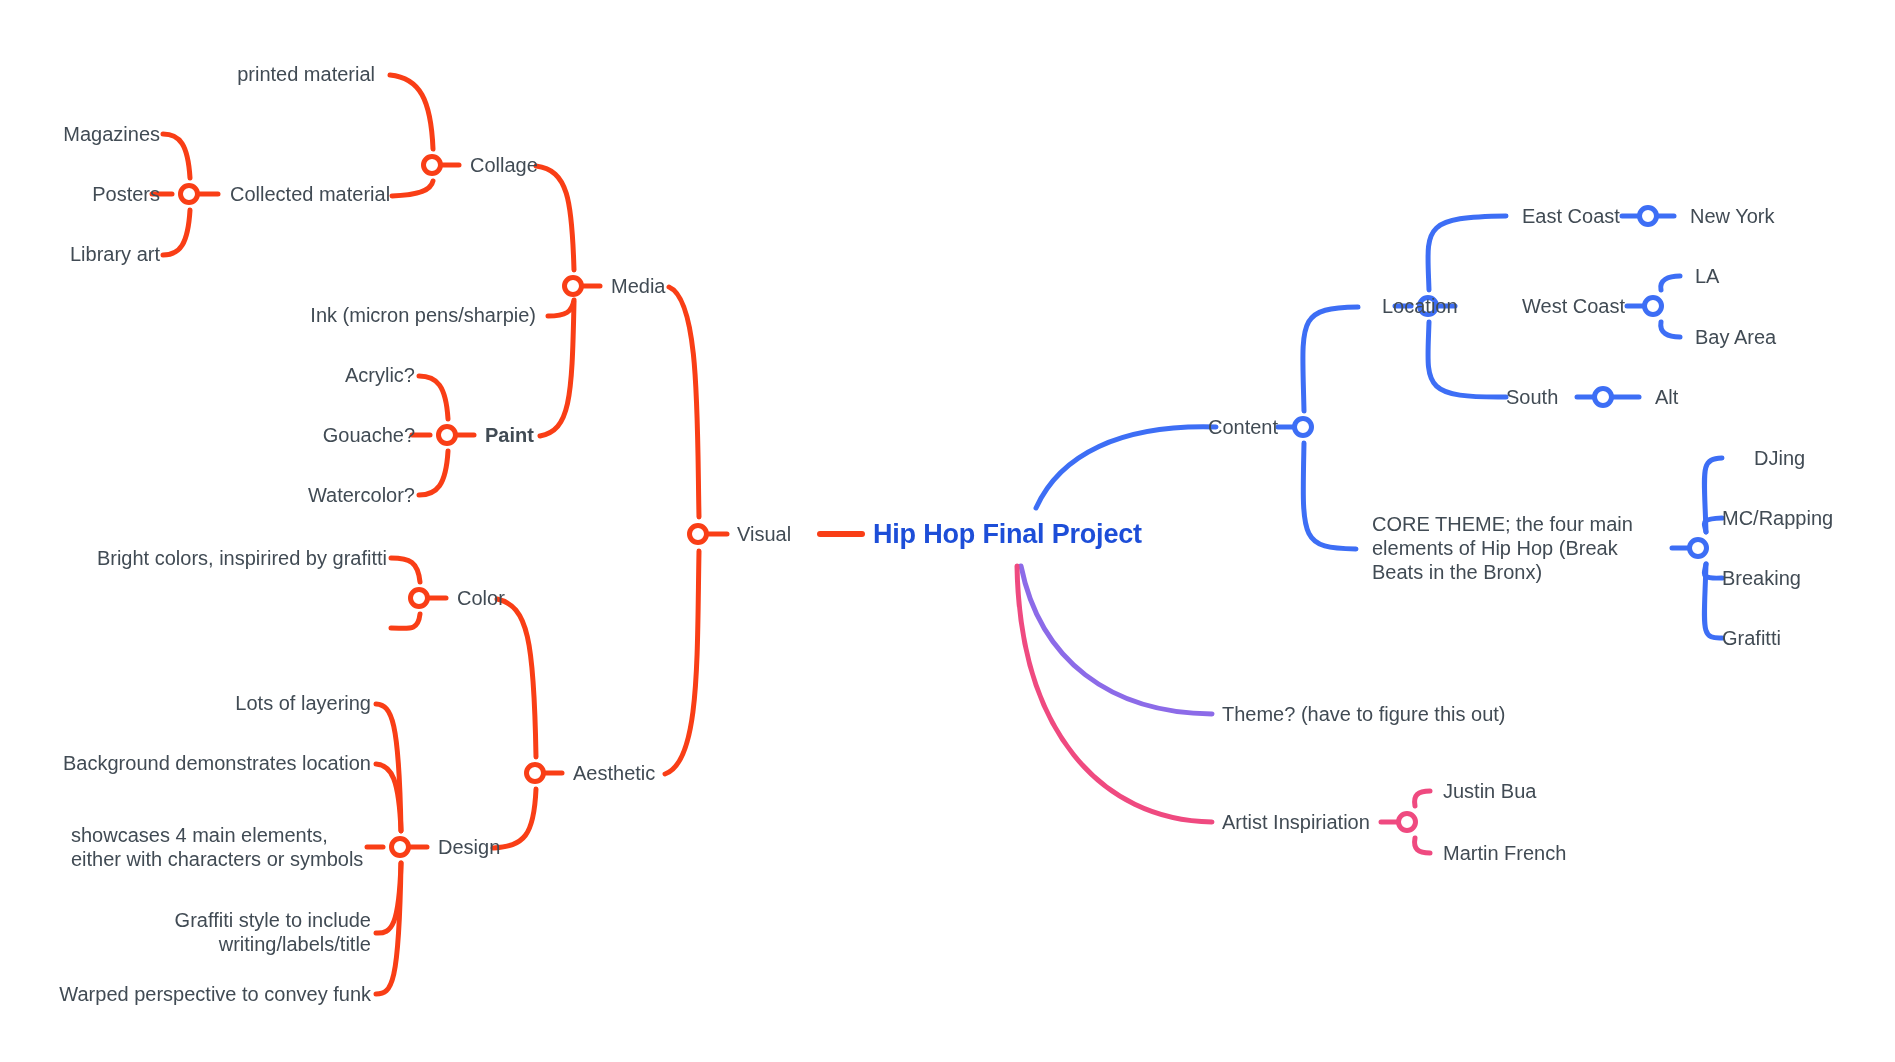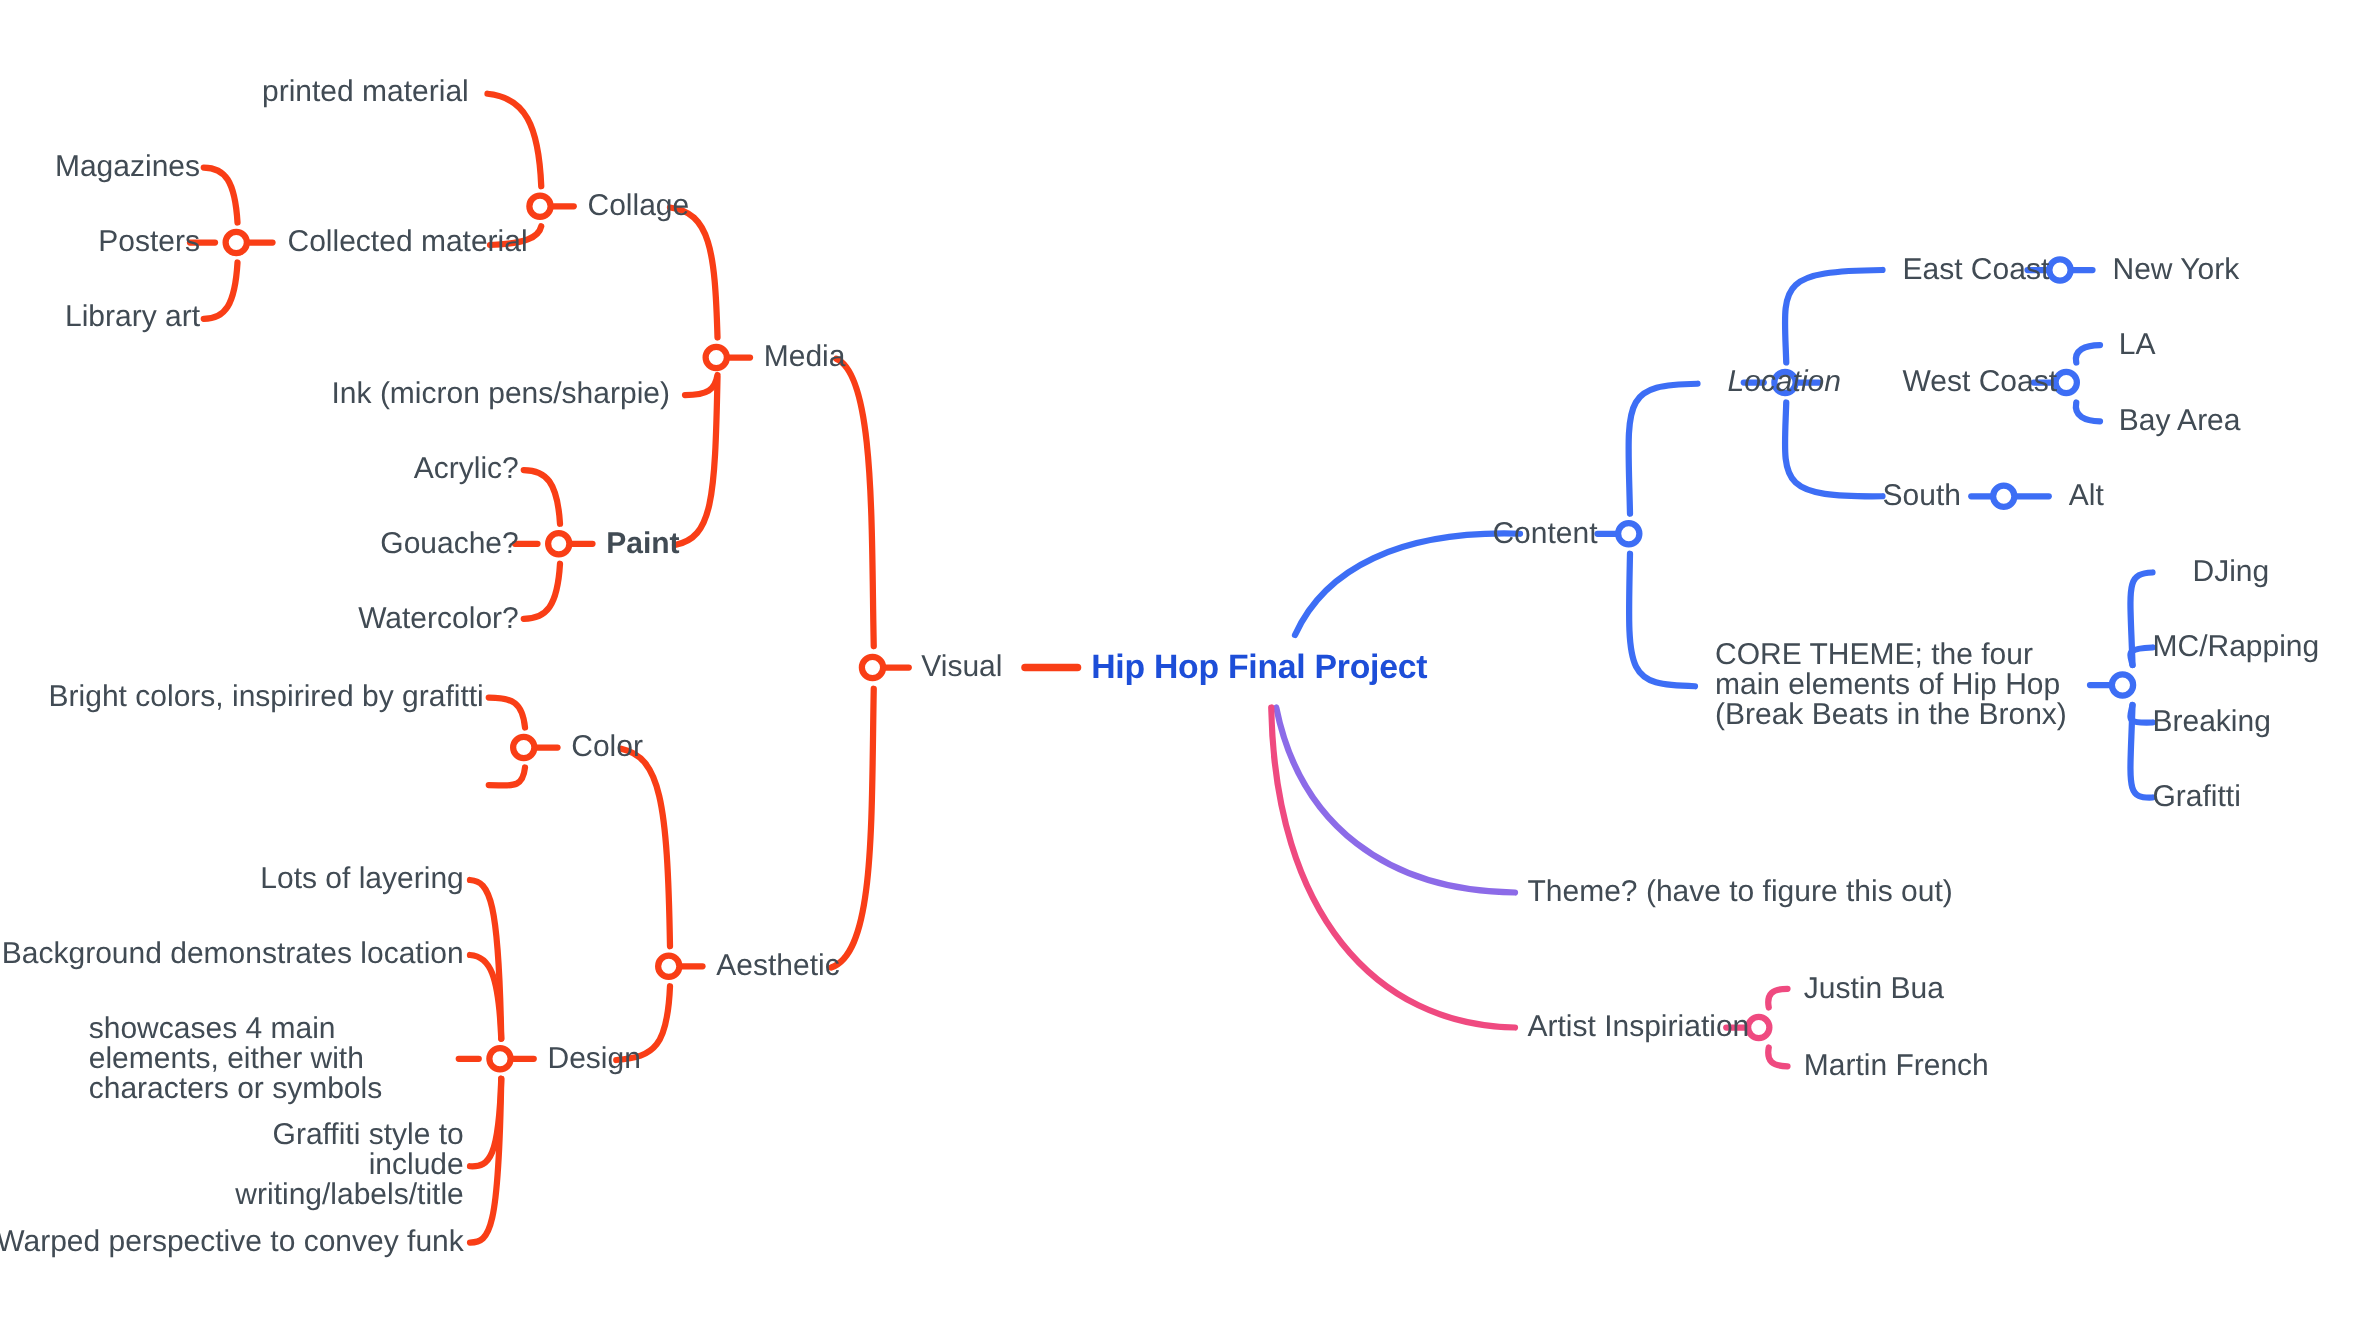--- a/index.html
+++ b/index.html
@@ -3,21 +3,21 @@
 <meta charset="utf-8">
 <style>
   html,body{margin:0;padding:0;background:#ffffff;}
   body{
     width:1895px;height:1062px;position:relative;overflow:hidden;
     font-family:"Liberation Sans","DejaVu Sans",sans-serif;
     color:#404a52;
   }
   #canvas{position:absolute;inset:0;width:1895px;height:1062px;}
   svg.links{position:absolute;left:0;top:0;width:1895px;height:1062px;pointer-events:none;}
-  .node{position:absolute;font-size:24px;line-height:24px;color:#414b54;white-space:pre;}
+  .node{position:absolute;font-size:20px;line-height:24px;color:#414b54;white-space:pre;}
   .node.wrap{white-space:normal;}
   .node.r{transform:translate(-100%,-50%);text-align:right;}
   .node.l{transform:translate(0,-50%);text-align:left;}
   .root{
     position:absolute;font-size:27px;font-weight:bold;color:#1d4ed8;
     letter-spacing:-0.2px;transform:translate(0,-50%);white-space:pre;
   }
 </style>
 </head>
 <body>
@@ -151,21 +151,21 @@
   <div class="node l" style="left:457px;top:598px;">Color</div>
   <div class="node r" style="left:387px;top:558px;">Bright colors, inspirired by grafitti</div>
   <div class="node l" style="left:438px;top:847px;">Design</div>
   <div class="node r" style="left:371px;top:703px;">Lots of layering</div>
   <div class="node r" style="left:371px;top:763px;">Background demonstrates location</div>
   <div class="node r wrap" style="left:371px;top:847px;width:300px;transform:translate(-100%,-50%);text-align:left;">showcases 4 main elements, either with characters or symbols</div>
   <div class="node r wrap" style="left:371px;top:932px;width:210px;transform:translate(-100%,-50%);text-align:right;">Graffiti style to include writing/labels/title</div>
   <div class="node r" style="left:371px;top:994px;">Warped perspective to convey funk</div>
 
   <div class="node r" style="left:1278px;top:427px;">Content</div>
-  <div class="node l" style="left:1382px;top:306px;font-style:italic;">Location</div>
+  <div class="node l" style="left:1382px;top:306px;">Location</div>
   <div class="node l" style="left:1522px;top:216px;">East Coast</div>
   <div class="node l" style="left:1690px;top:216px;">New York</div>
   <div class="node l" style="left:1522px;top:306px;">West Coast</div>
   <div class="node l" style="left:1695px;top:276px;">LA</div>
   <div class="node l" style="left:1695px;top:337px;">Bay Area</div>
   <div class="node l" style="left:1506px;top:397px;">South</div>
   <div class="node l" style="left:1655px;top:397px;">Alt</div>
   <div class="node l wrap" style="left:1372px;top:548px;width:296px;transform:translate(0,-50%);text-align:left;">CORE THEME; the four main elements of Hip Hop (Break Beats in the Bronx)</div>
   <div class="node l" style="left:1722px;top:458px;margin-left:32px;">DJing</div>
   <div class="node l" style="left:1722px;top:518px;">MC/Rapping</div>

